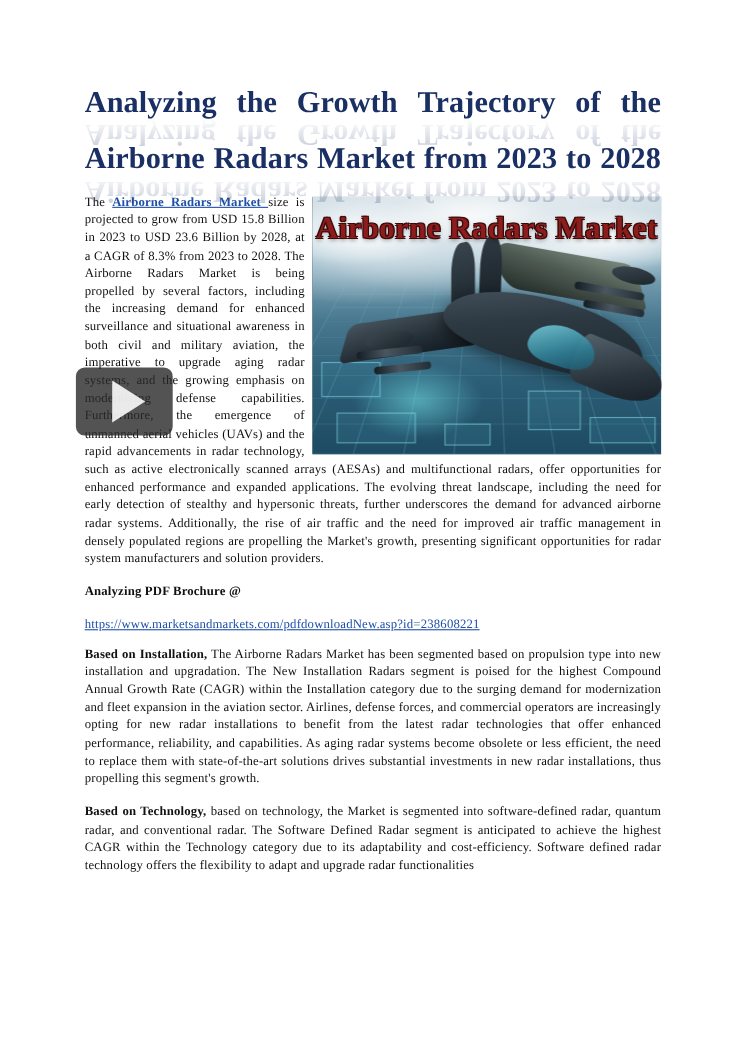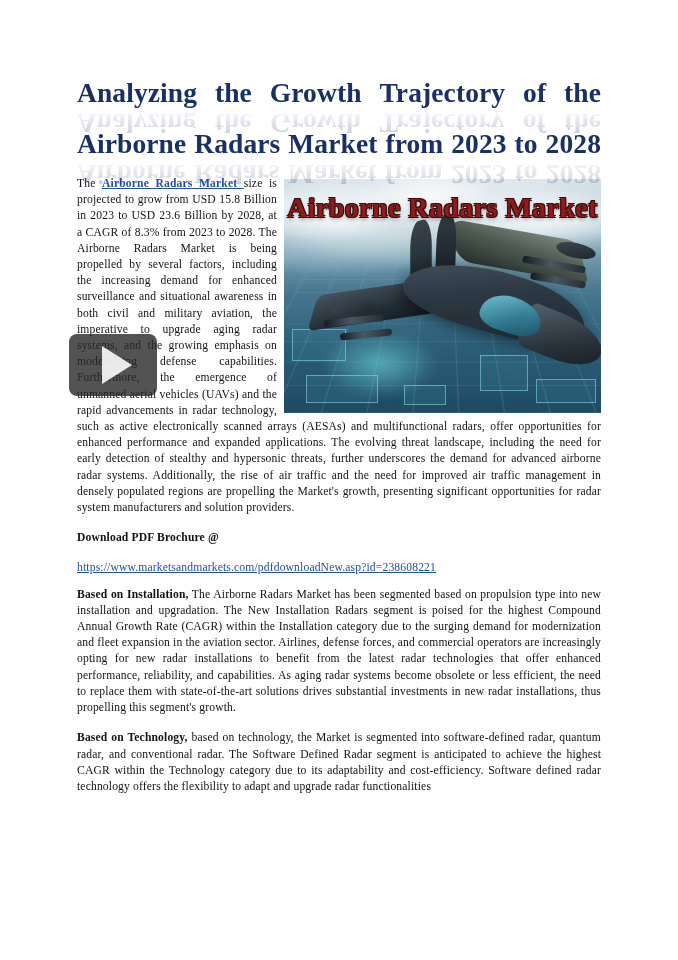--- a/index.html
+++ b/index.html
@@ -355,21 +355,21 @@
           <div class="jet-canopy"></div>
         </div>
         <div class="fig-title">Airborne Radars Market</div>
       </div>
 
       <p class="para"><span>The </span><a class="inline-link" href="#">Airborne Radars Market </a><span>size is projected to grow from USD 15.8 Billion in 2023 to USD 23.6 Billion by 2028, at a CAGR of 8.3% from 2023 to 2028. The Airborne Radars Market is being propelled by several factors, including the increasing demand for enhanced surveillance and situational awareness in both civil and military aviation, the imperative to upgrade aging radar systems, and the growing emphasis on modernizing defense capabilities. Furthermore, the emergence of unmanned aerial vehicles (UAVs) and the rapid advancements in radar technology, such as active electronically scanned arrays (AESAs) and multifunctional radars, offer opportunities for enhanced performance and expanded applications. The evolving threat landscape, including the need for early detection of stealthy and hypersonic threats, further underscores the demand for advanced airborne radar systems. Additionally, the rise of air traffic and the need for improved air traffic management in densely populated regions are propelling the Market's growth, presenting significant opportunities for radar system manufacturers and solution providers.</span></p>
     </div>
 
     <div class="spacer-md"></div>
 
-    <p class="para"><b>Download PDF Brochure @</b></p>
+    <p class="para"><b>Analyzing PDF Brochure @</b></p>
 
     <div class="spacer-md"></div>
 
     <p class="para"><a class="url-link" href="#">https://www.marketsandmarkets.com/pdfdownloadNew.asp?id=238608221</a></p>
 
     <div class="spacer-sm"></div>
 
     <p class="para"><b>Based on Installation,</b><span> The Airborne Radars Market has been segmented based on propulsion type into new installation and upgradation. The New Installation Radars segment is poised for the highest Compound Annual Growth Rate (CAGR) within the Installation category due to the surging demand for modernization and fleet expansion in the aviation sector. Airlines, defense forces, and commercial operators are increasingly opting for new radar installations to benefit from the latest radar technologies that offer enhanced performance, reliability, and capabilities. As aging radar systems become obsolete or less efficient, the need to replace them with state-of-the-art solutions drives substantial investments in new radar installations, thus propelling this segment's growth.</span></p>
 
     <div class="spacer-md"></div>

